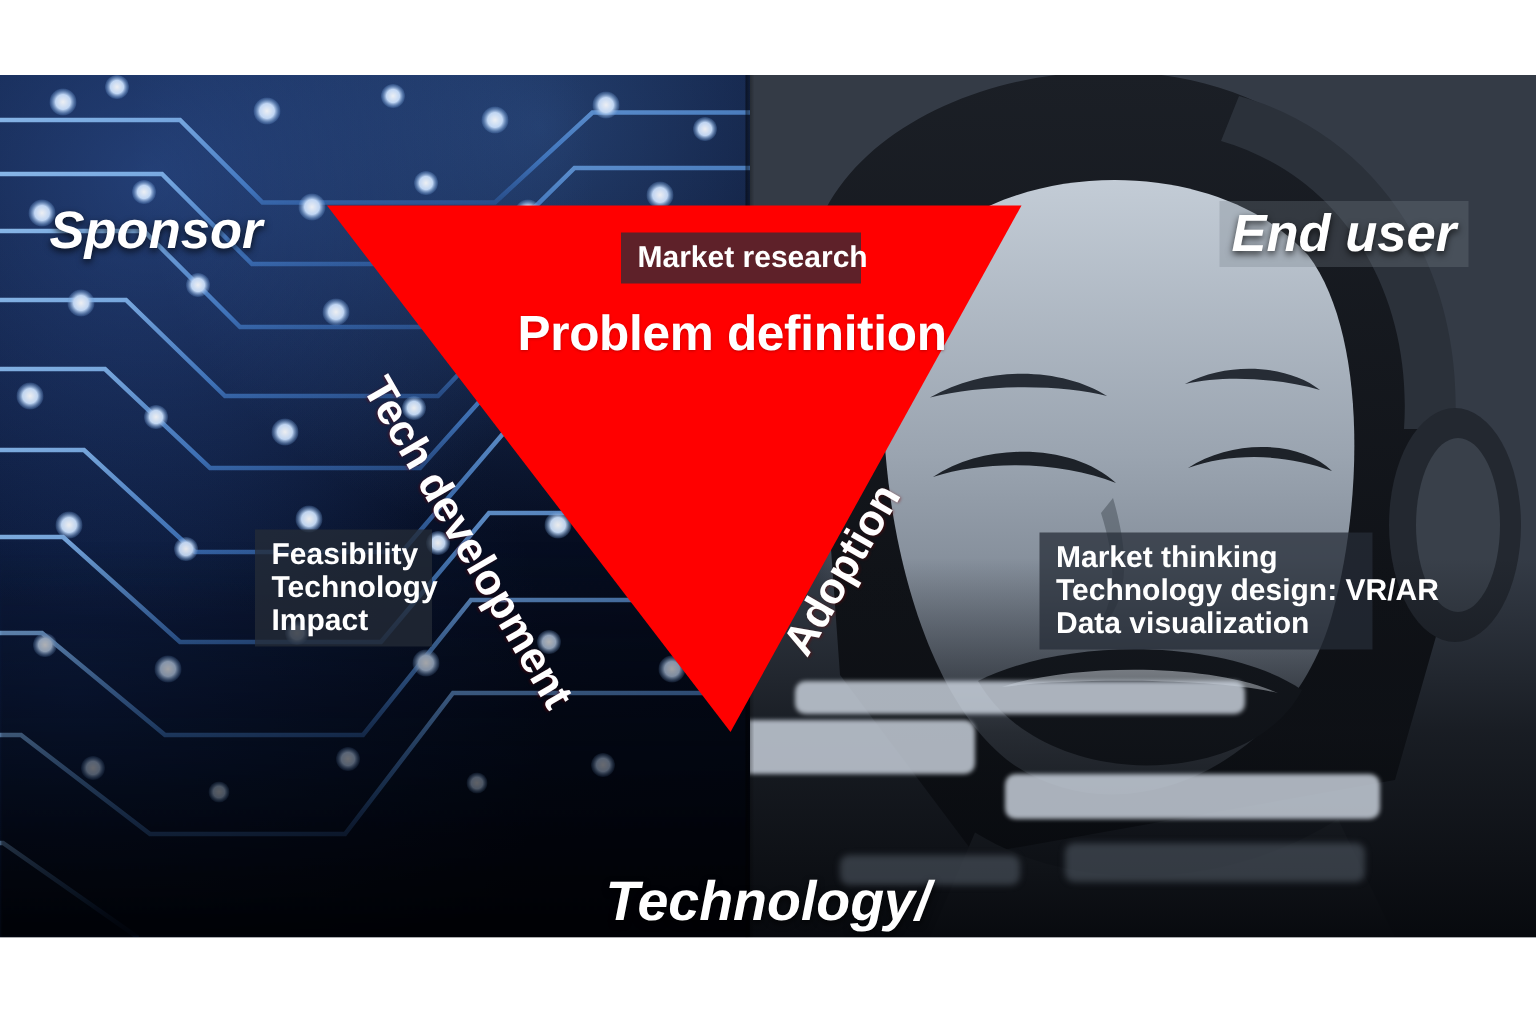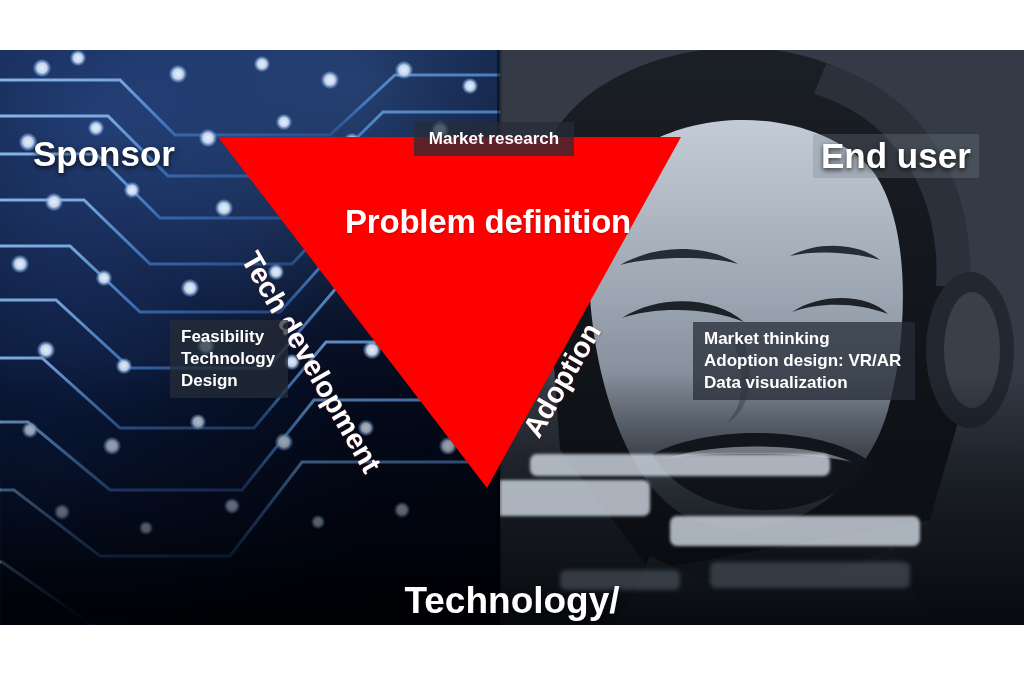--- a/index.html
+++ b/index.html
@@ -115,20 +115,21 @@
   }
 
   
   .corner-title {
     position:absolute;
     color:#ffffff;
     font-weight:bold;
     font-size:35px;
     white-space:nowrap;
     text-shadow:0 2px 5px rgba(0,0,0,.75);
+    font-style:italic;
   }
   #title-sponsor { left:33px; top:84px; }
   #title-enduser {
     left:813px; top:84px;
     background:rgba(120,128,140,.30);
     padding:2px 8px;
   }
   #title-tech {
     left:0; top:529px;
     width:1024px;
@@ -138,23 +139,24 @@
     white-space:normal;
   }
   #title-tech .tline { display:block; }
 
   
   .note {
     position:absolute;
     background:rgba(38,44,55,.74);
     color:#ffffff;
     font-weight:bold;
-    font-size:17px;
+    font-size:20px;
     line-height:22px;
     padding:6px 11px;
+    margin-top:33px;
   }
   .note span { display:block; white-space:nowrap; }
 
   #note-market  { left:414px; top:72px;  width:160px; text-align:center; }
   #note-left    { left:170px; top:270px; width:118px; text-align:left; }
   #note-right   { left:693px; top:272px; width:222px; text-align:left; }
 
   
   .band-top, .band-bottom {
     position:absolute; left:0; width:1024px;
@@ -308,26 +310,26 @@
       <span class="tline">Innovation</span>
     </div>
 
     <div class="note" id="note-market">
       <span>Market research</span>
     </div>
 
     <div class="note" id="note-left">
       <span>Feasibility</span>
       <span>Technology</span>
-      <span>Design</span>
+      <span>Impact</span>
     </div>
 
     <div class="note" id="note-right">
       <span>Market thinking</span>
-      <span>Adoption design: VR/AR</span>
+      <span>Technology design: VR/AR</span>
       <span>Data visualization</span>
     </div>
 
   </div>
 
   <div class="band-top"></div>
   <div class="band-bottom"></div>
 
 </div>
 

